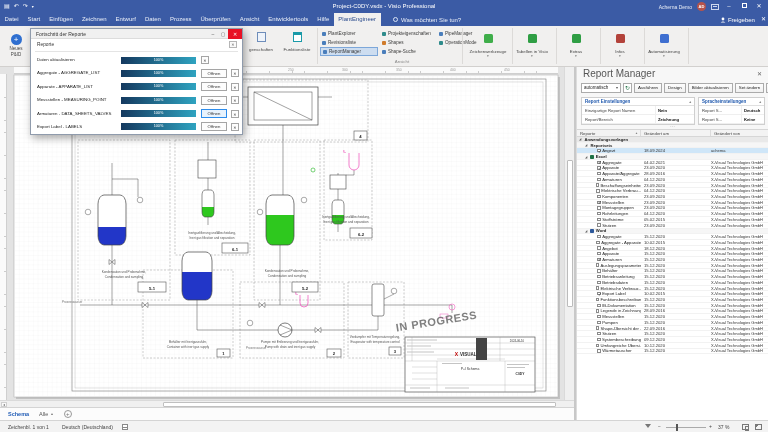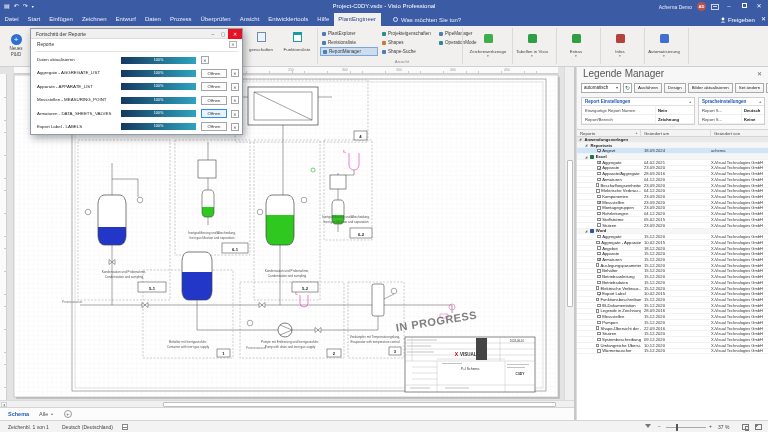--- a/index.html
+++ b/index.html
@@ -544,21 +544,21 @@
     <span class="ztrack"></span>
     <span class="zthumb"></span>
     <span class="zplus">+</span>
     <span class="zval">37 %</span>
     <span class="fit"></span>
     <span class="fullsc"></span>
   </div>
 
   <div class="pdivider"></div>
   <div class="panel">
-    <div class="p-title">Legende Manager</div>
+    <div class="p-title">Report Manager</div>
     <div class="p-close">✕</div>
     <div class="p-toolbar">
       <div class="p-dd"><span>automatisch</span><i>▾</i></div>
       <div class="p-refresh">↻</div>
       <div class="p-btns">
 
       <button class="pbtn">Ausführen</button>
           <button class="pbtn">Design</button>
           <button class="pbtn">Bilder aktualisieren</button>
           <button class="pbtn">Set ändern</button>

